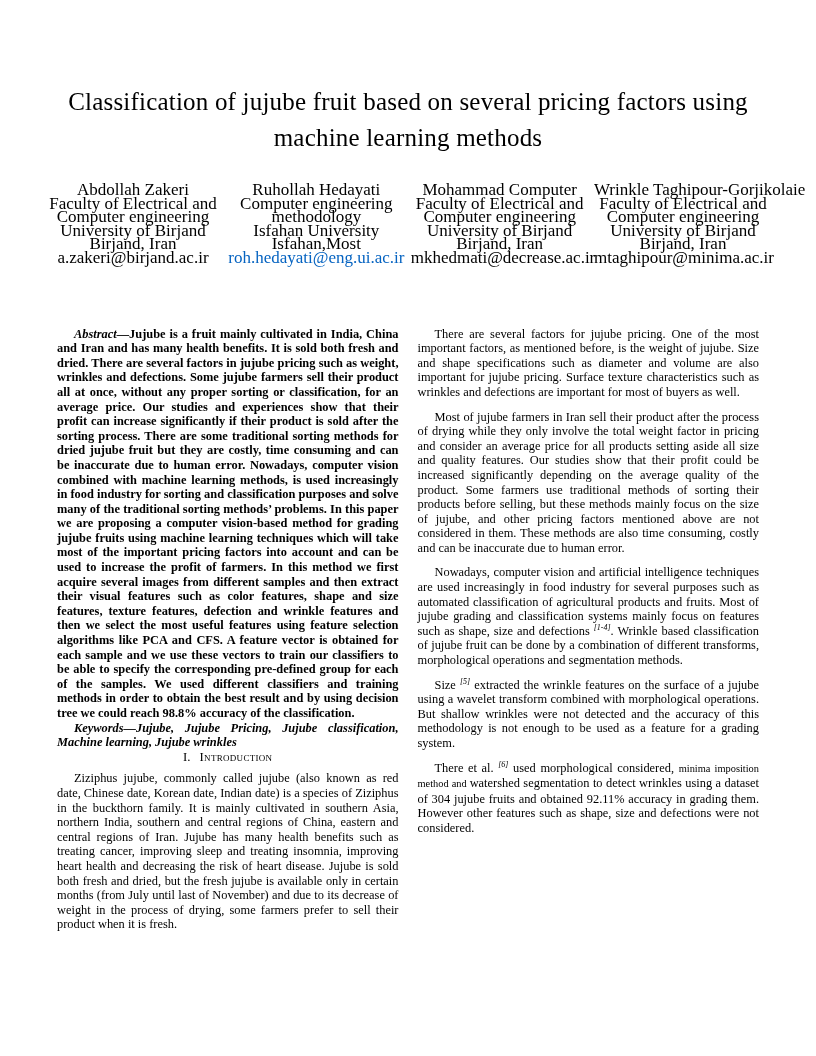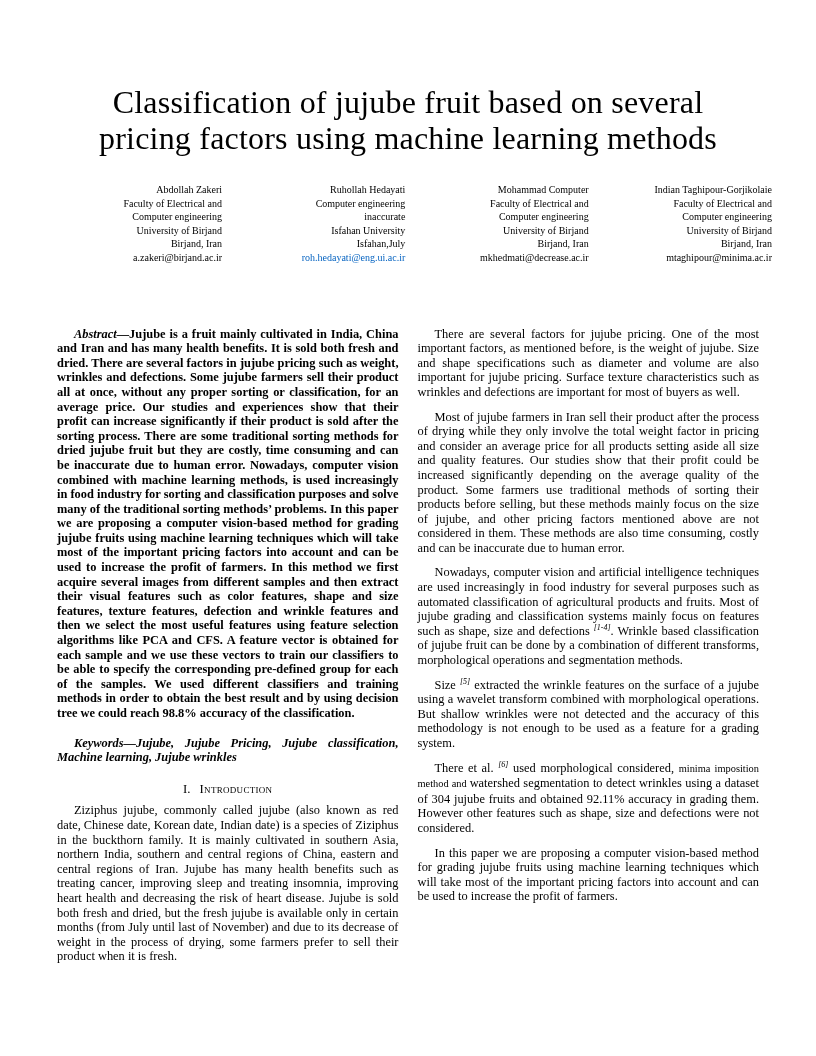--- a/index.html
+++ b/index.html
@@ -8,50 +8,50 @@
     width: 816px; height: 1056px;
     font-family: "Liberation Serif", "DejaVu Serif", serif;
     color: #000000;
     position: relative;
     overflow: hidden;
   }
   .page { width: 816px; height: 1056px; padding: 0; }
   .title {
     margin: 84px auto 0;
     width: 690px;
-    font-size: 32px;
+    font-size: 25px;
     font-weight: 400;
     line-height: 36px;
     text-align: center;
     letter-spacing: 0.2px;
   }
   .authors {
     margin: 27px 44px 0;
     display: flex;
     justify-content: space-between;
   }
   .author {
     width: 178px;
-    text-align: right;
-    font-size: 10px;
+    text-align: center;
+    font-size: 17px;
     line-height: 13.6px;
   }
   .author .a-line { white-space: nowrap; }
   .a-email { white-space: nowrap; }
   .a-email.link { color: #0563C1; cursor: pointer; }
   .cols {
     margin: 62px 57px 0;
     display: flex;
     gap: 19px;
   }
   .col { width: 342px; font-size: 12.4px; line-height: 14.6px; text-align: justify; }
   .para { text-indent: 17px; margin-bottom: 10px; }
-  .abstract { font-weight: bold; text-indent: 17px; margin-bottom: 15px; }
+  .abstract { font-weight: bold; text-indent: 17px; }
   .abstract .bi { font-style: italic; }
-  .keywords { font-weight: bold; font-style: italic; text-indent: 17px; margin-bottom: 17px; }
+  .keywords { font-weight: bold; font-style: italic; text-indent: 17px; }
   .sec {
     font-size: 12.8px; font-weight: 400;
     text-align: center;
     margin-bottom: 7px;
   }
   .sec .num { margin-right: 9px; }
   .sec .sc { font-variant: small-caps; letter-spacing: 0.3px; }
   sup { font-size: 8px; line-height: 0; vertical-align: super; font-style: italic; }
   .small { font-size: 10.4px; }
 </style>
@@ -69,37 +69,37 @@
       <div class="a-line">Faculty of Electrical and</div>
       <div class="a-line">Computer engineering</div>
       <div class="a-line">University of Birjand</div>
       <div class="a-line">Birjand, Iran</div>
       <div class="a-email">a.zakeri@birjand.ac.ir</div>
     </div>
 
     <div class="author">
       <div class="a-line">Ruhollah Hedayati</div>
       <div class="a-line">Computer engineering</div>
-      <div class="a-line">inaccurate</div>
+      <div class="a-line">methodology</div>
       <div class="a-line">Isfahan University</div>
-      <div class="a-line">Isfahan,July</div>
+      <div class="a-line">Isfahan,Most</div>
       <div class="a-email link">roh.hedayati@eng.ui.ac.ir</div>
     </div>
 
     <div class="author">
       <div class="a-line">Mohammad Computer</div>
       <div class="a-line">Faculty of Electrical and</div>
       <div class="a-line">Computer engineering</div>
       <div class="a-line">University of Birjand</div>
       <div class="a-line">Birjand, Iran</div>
       <div class="a-email">mkhedmati@decrease.ac.ir</div>
     </div>
 
     <div class="author">
-      <div class="a-line">Indian Taghipour-Gorjikolaie</div>
+      <div class="a-line">Wrinkle Taghipour-Gorjikolaie</div>
       <div class="a-line">Faculty of Electrical and</div>
       <div class="a-line">Computer engineering</div>
       <div class="a-line">University of Birjand</div>
       <div class="a-line">Birjand, Iran</div>
       <div class="a-email">mtaghipour@minima.ac.ir</div>
     </div>
 
   </div>
 
   <div class="cols">
@@ -110,18 +110,17 @@
       <h2 class="sec"><span class="num">I.</span><span class="sc">Introduction</span></h2>
       <p class="para">Ziziphus jujube, commonly called jujube (also known as red date, Chinese date, Korean date, Indian date) is a species of Ziziphus in the buckthorn family. It is mainly cultivated in southern Asia, northern India, southern and central regions of China, eastern and central regions of Iran. Jujube has many health benefits such as treating cancer, improving sleep and treating insomnia, improving heart health and decreasing the risk of heart disease. Jujube is sold both fresh and dried, but the fresh jujube is available only in certain months (from July until last of November) and due to its decrease of weight in the process of drying, some farmers prefer to sell their product when it is fresh.</p>
     </div>
 
     <div class="col">
       <p class="para"><span>There are several factors for jujube pricing. One of the most important factors, as mentioned before, is the weight of jujube. Size and shape specifications such as diameter and volume are also important for jujube pricing. Surface texture characteristics such as wrinkles and defections are important for most of buyers as well.</span></p>
       <p class="para"><span>Most of jujube farmers in Iran sell their product after the process of drying while they only involve the total weight factor in pricing and consider an average price for all products setting aside all size and quality features. Our studies show that their profit could be increased significantly depending on the average quality of the product. Some farmers use traditional methods of sorting their products before selling, but these methods mainly focus on the size of jujube, and other pricing factors mentioned above are not considered in them. These methods are also time consuming, costly and can be inaccurate due to human error.</span></p>
       <p class="para"><span>Nowadays, computer vision and artificial intelligence techniques are used increasingly in food industry for several purposes such as automated classification of agricultural products and fruits.  Most of jujube grading and classification systems mainly focus on features such as shape, size and defections </span><sup>[1-4]</sup><span>. Wrinkle based classification of jujube fruit can be done by a combination of different transforms, morphological operations and segmentation methods.</span></p>
       <p class="para"><span>Size </span><sup>[5]</sup><span> extracted the wrinkle features on the surface of a jujube using a wavelet transform combined with morphological operations. But shallow wrinkles were not detected and the accuracy of this methodology is not enough to be used as a feature for a grading system.</span></p>
       <p class="para"><span>There et al. </span><sup>[6]</sup><span> used morphological considered, </span><span class="small">minima imposition method and </span><span>watershed segmentation to detect wrinkles using a dataset of 304 jujube fruits and obtained 92.11% accuracy in grading them. However other features such as shape, size and defections were not considered.</span></p>
-      <p class="para"><span>In this paper we are proposing a computer vision-based method for grading jujube fruits using machine learning techniques which will take most of the important pricing factors into account and can be used to increase the profit of farmers.</span></p>
     </div>
 
   </div>
 
 </div>
 
 </body></html>

